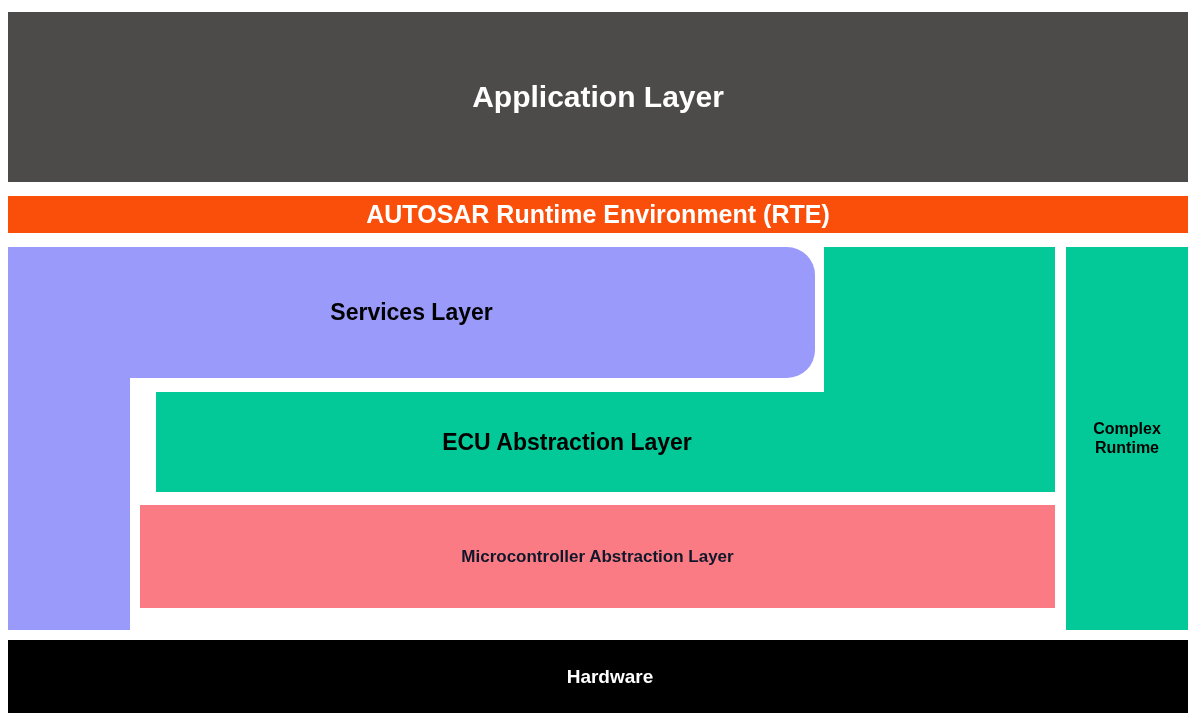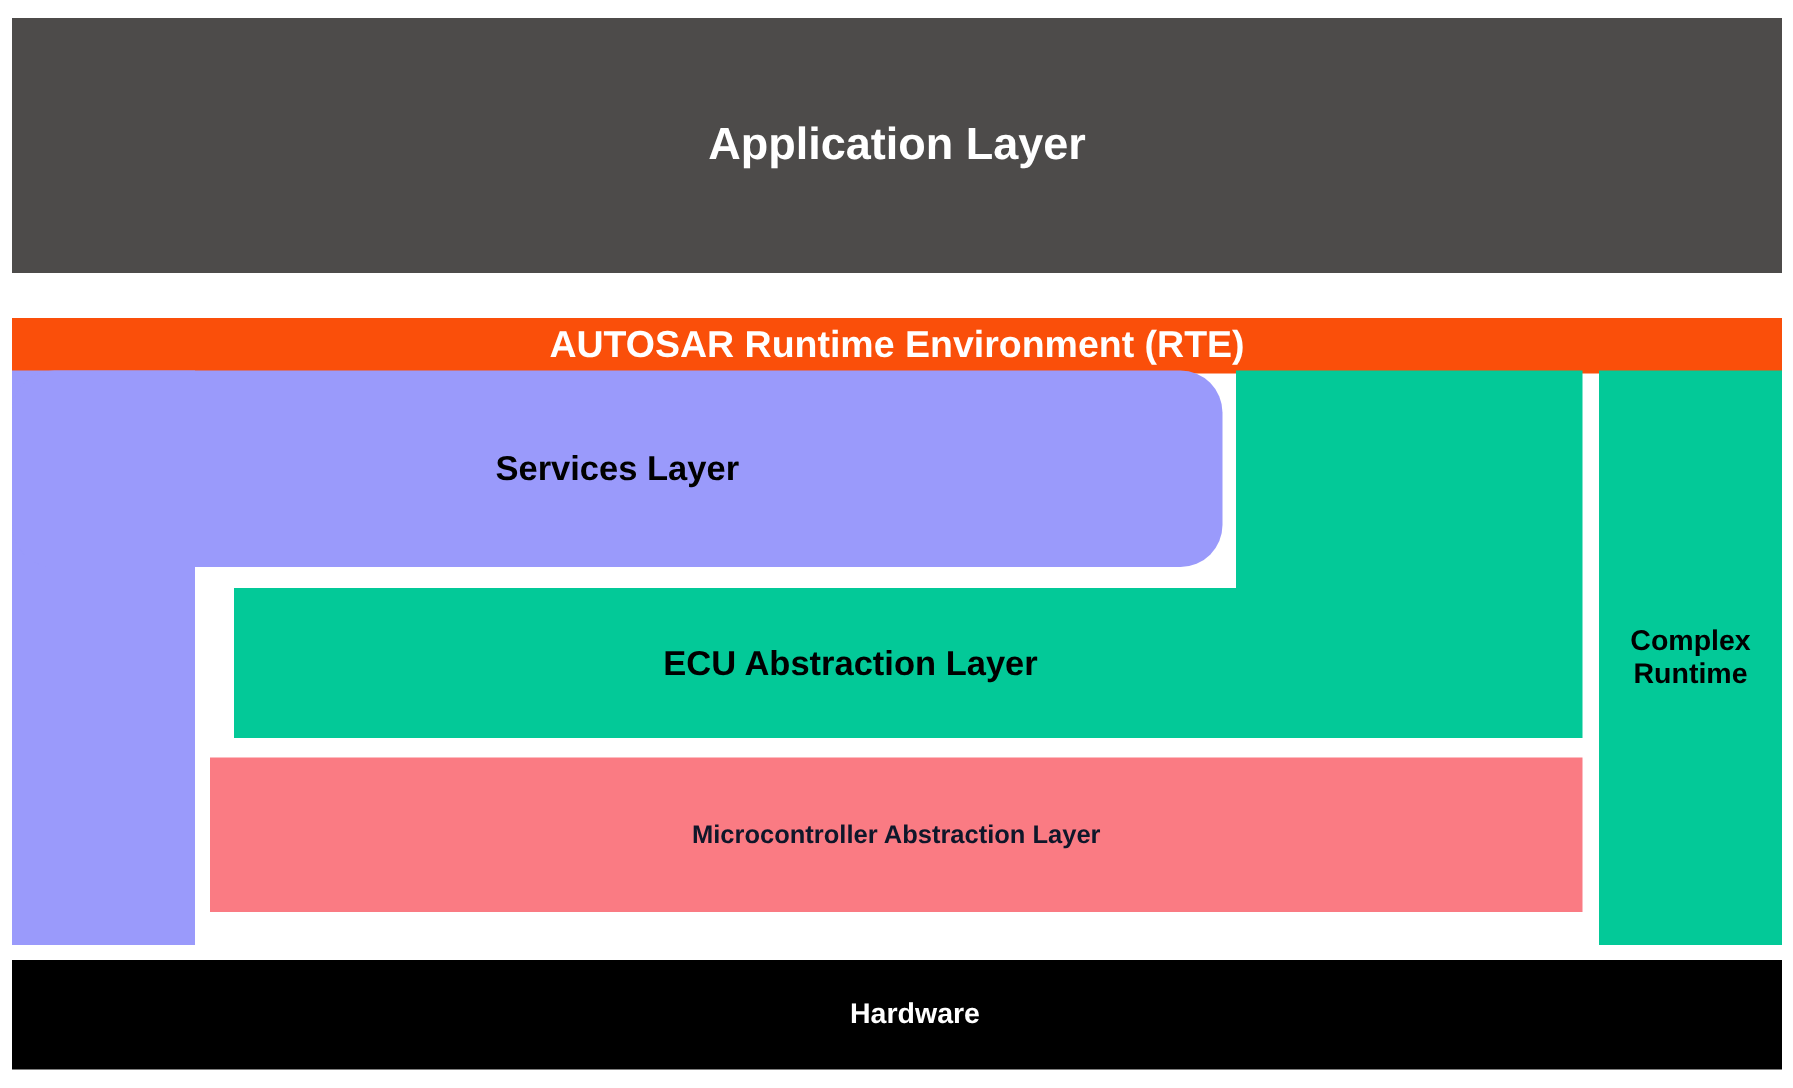--- a/index.html
+++ b/index.html
@@ -41,21 +41,20 @@
 
   
   #rte-layer {
     left: 8px;
     top: 196px;
     width: 1180px;
     height: 37px;
     background: #fa4f0a;
     color: #ffffff;
     font-size: 25px;
-    margin-top: 16px;
   }
 
   
   #services-column {
     left: 8px;
     top: 247px;
     width: 122px;
     height: 383px;
     background: #9a9afb;
   }
@@ -100,21 +99,21 @@
   }
 
   
   #complex-drivers {
     left: 1066px;
     top: 247px;
     width: 122px;
     height: 383px;
     background: #03c998;
     color: #000000;
-    font-size: 19px;
+    font-size: 16px;
     flex-direction: column;
     align-items: center;
   }
 
   
   #hardware-layer {
     left: 8px;
     top: 640px;
     width: 1180px;
     height: 73px;

